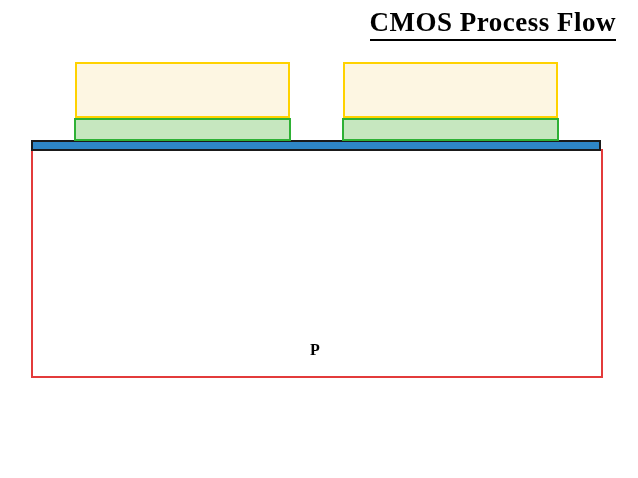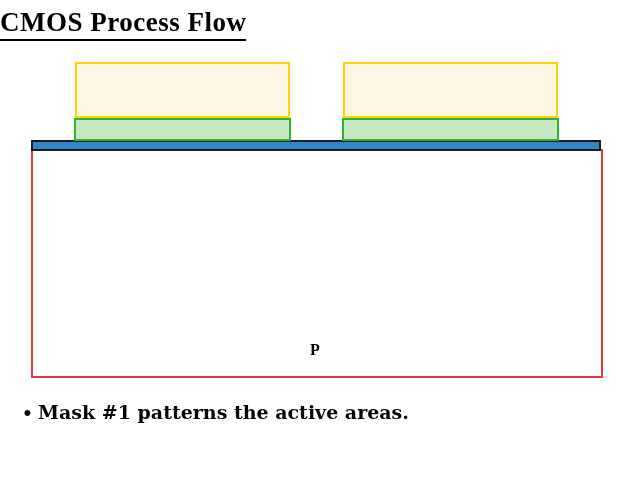--- a/index.html
+++ b/index.html
@@ -13,21 +13,21 @@
     height: 478px;
     background: #ffffff;
     overflow: hidden;
     font-family: "Liberation Serif", serif;
   }
   #title-wrap {
     position: absolute;
     left: 0;
     top: 8px;
     width: 616px;
-    text-align: left;
+    text-align: right;
   }
   #title-wrap .title-text {
     display: inline-block;
     font-family: "Liberation Serif", serif;
     font-size: 27px;
     font-weight: bold;
     color: #000000;
     letter-spacing: 0.5px;
     border-bottom: 2px solid #000000;
     padding-bottom: 1px;
@@ -117,17 +117,14 @@
 
   <div class="layer photoresist" style="left: 343px; background: rgb(253, 246, 226); border-color: rgb(255, 210, 0);"></div>
   <div class="layer nitride" style="left: 342px; background: rgb(198, 231, 191); border-color: rgb(46, 177, 53);"></div>
 
   <div class="layer" id="oxide-layer" style="background: rgb(46, 134, 198); border-color: rgb(26, 26, 26);"></div>
 
   <div class="layer" id="substrate-region" style="background: rgb(255, 255, 255); border-color: rgb(227, 59, 59);"></div>
 
   <div id="substrate-label">P</div>
 
-  <div class="note-line" id="note-line-1">
-    <span class="bullet-marker">•</span><span>Mask #1 patterns the active areas.</span>
-  </div>
 
 </div>
 
 </body></html>

